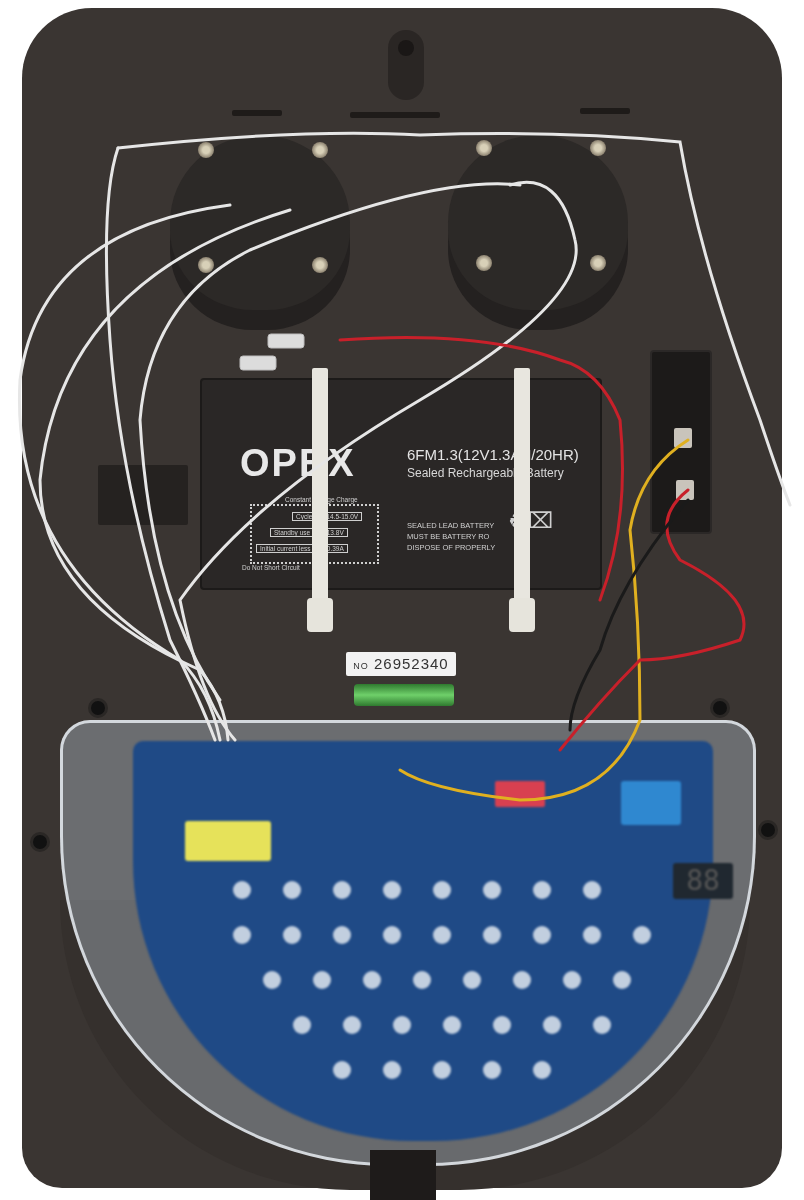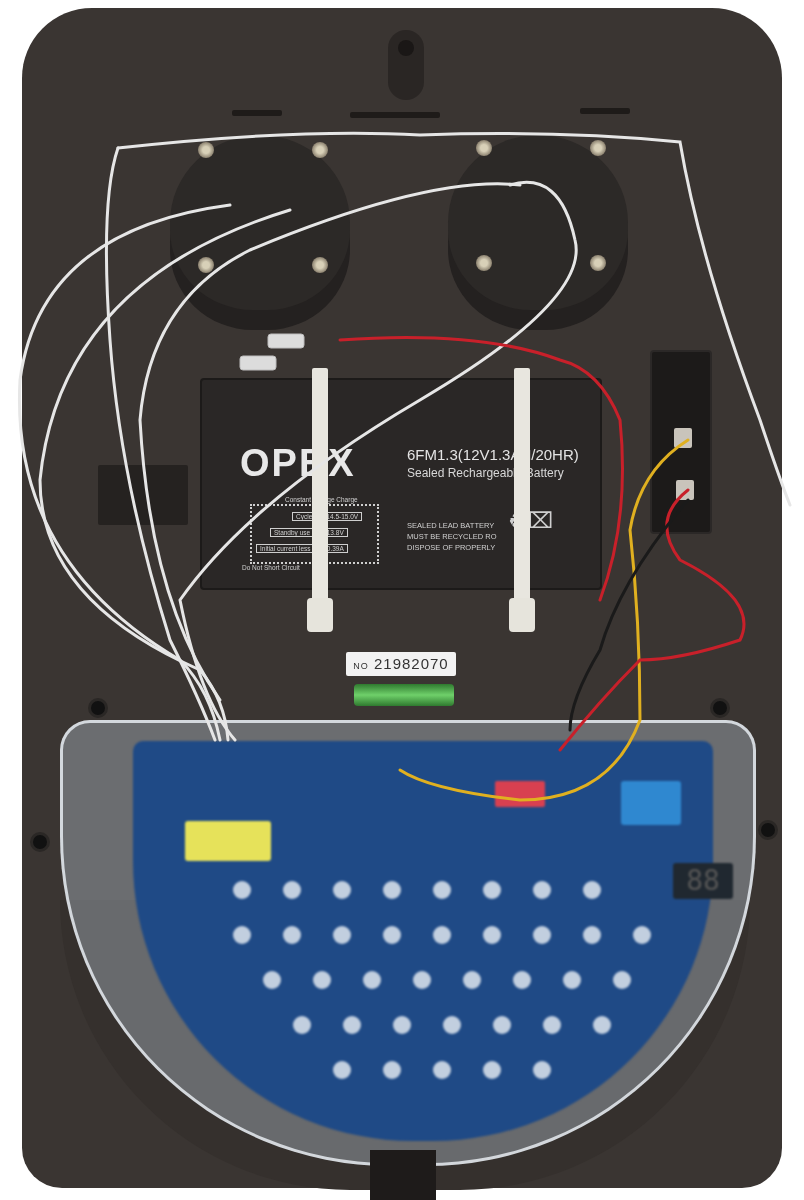--- a/index.html
+++ b/index.html
@@ -67,39 +67,39 @@
   <div class="battery-type">Sealed Rechargeable Battery</div>
   <div class="battery-box">
     <span style="left:30px;top:-10px;border:none;">Constant Voltage Charge</span>
     <span style="left:40px;top:6px;">Cycle use 14.5-15.0V</span>
     <span style="left:18px;top:22px;">Standby use 13.5-13.8V</span>
     <span style="left:4px;top:38px;">Initial current less than 0.39A</span>
   </div>
   <div class="battery-foot">Do Not Short Circuit</div>
   <div class="battery-warn">
     <div>SEALED LEAD BATTERY</div>
-    <div>MUST BE RECYCLED RO</div>
+    <div>MUST BE BATTERY RO</div>
     <div>DISPOSE OF PROPERLY</div>
   </div>
   <div class="recycle">♻⌧</div>
 </div>
 
 <div class="tie" style="left:312px;top:368px;height:250px;"></div>
 <div class="tie-head" style="left:307px;top:598px;"></div>
 <div class="tie" style="left:514px;top:368px;height:250px;"></div>
 <div class="tie-head" style="left:509px;top:598px;"></div>
 
 <div class="terminal-box">
   <div class="lug" style="left:22px;top:76px;"></div>
   <div class="lug" style="left:24px;top:128px;"></div>
 </div>
 
 <div class="label-no">
   <span style="font-size:9px;">NO</span>
-  <span>21982070</span>
+  <span>26952340</span>
 </div>
 <div class="level"></div>
 
 <div class="bolt" style="left:88px;top:698px;"></div>
 <div class="bolt" style="left:710px;top:698px;"></div>
 <div class="bolt" style="left:30px;top:832px;"></div>
 <div class="bolt" style="left:758px;top:820px;"></div>
 
 <div class="cover">
   <div class="pcb">

